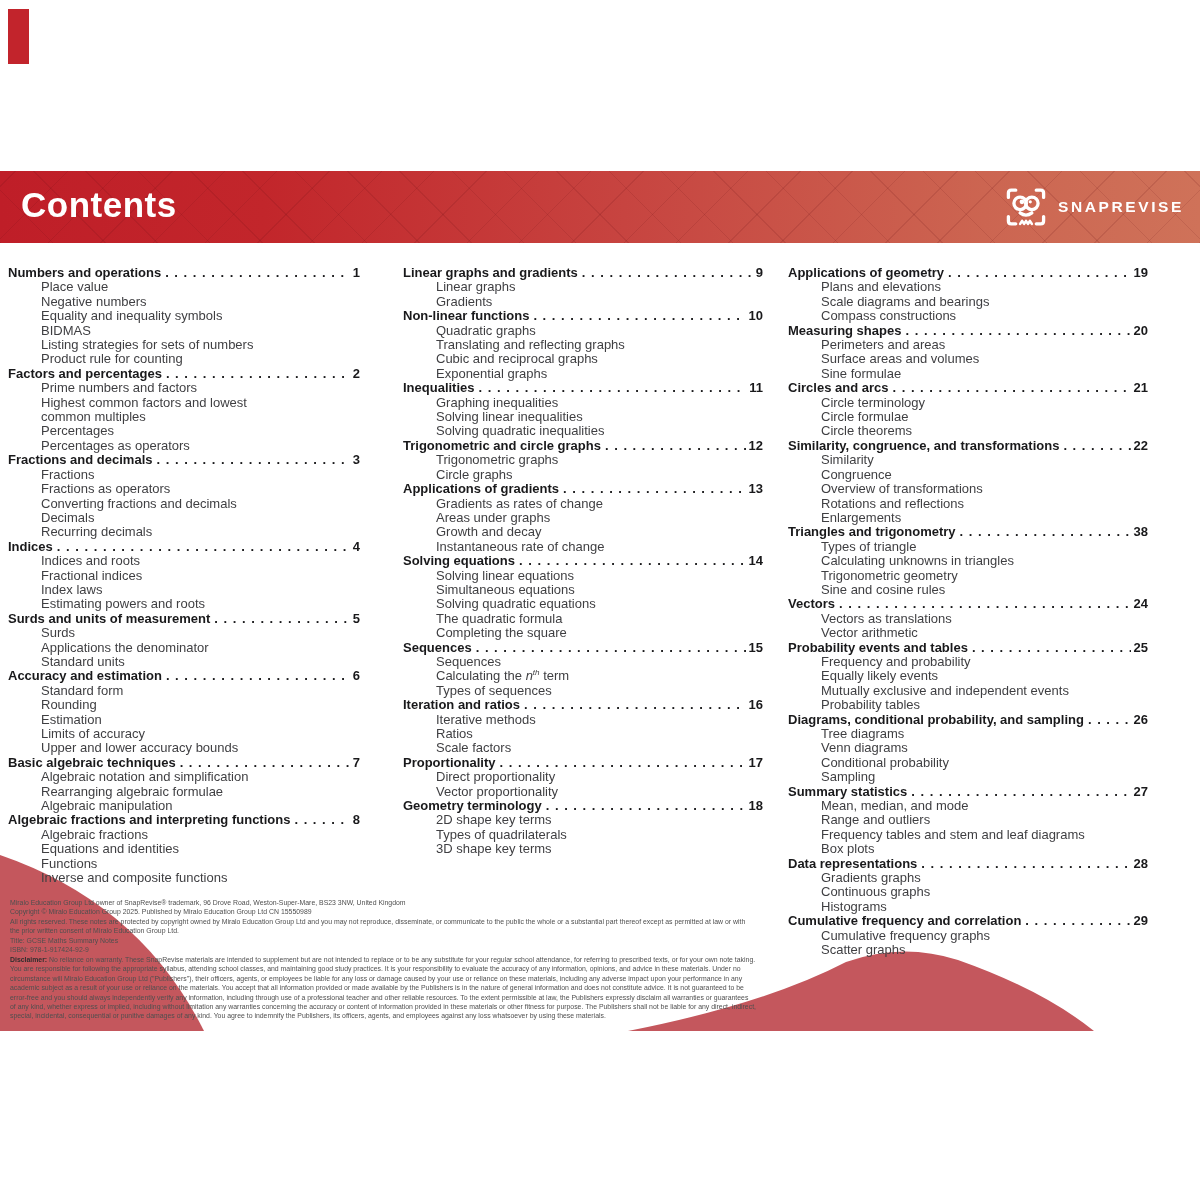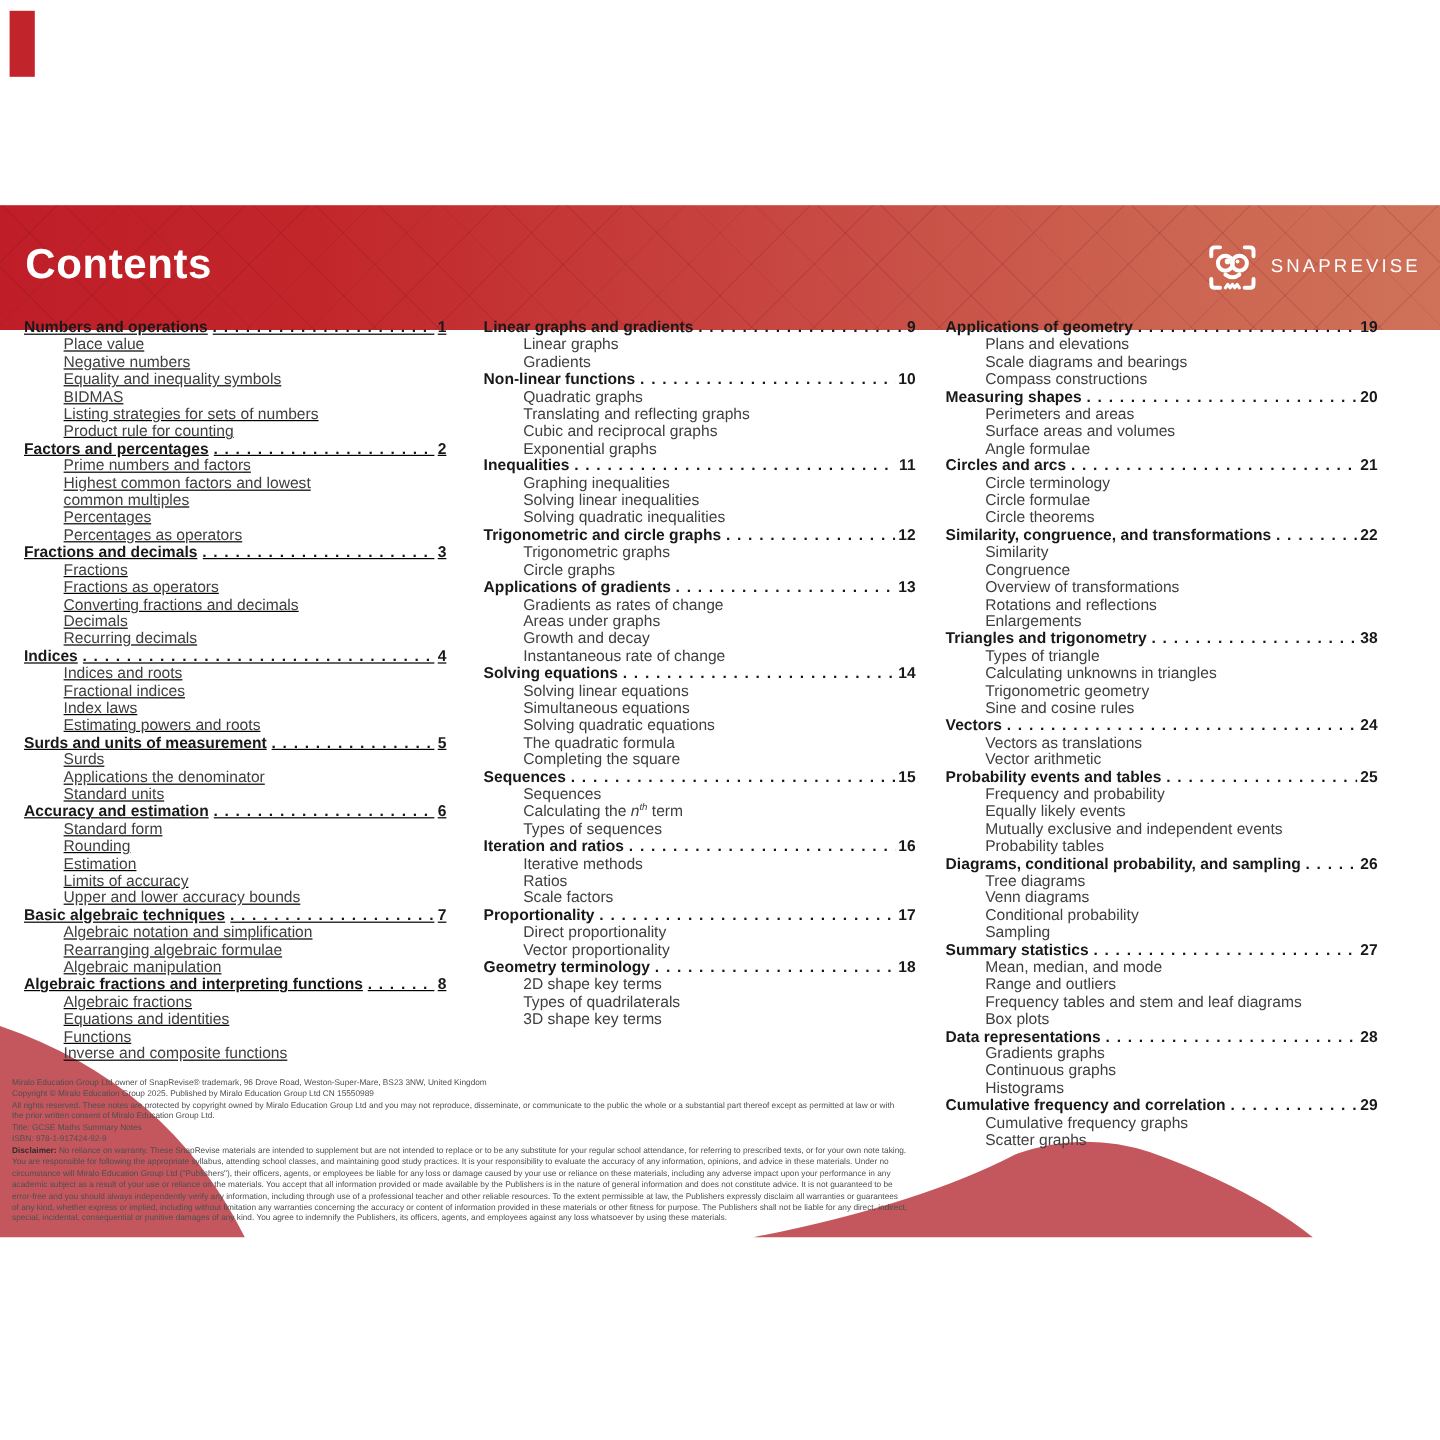--- a/index.html
+++ b/index.html
@@ -3,34 +3,34 @@
 <meta charset="utf-8">
 <style>
   html,body{margin:0;padding:0;background:#fff;}
   .canvas{position:relative;width:1200px;height:1200px;background:#ffffff;overflow:hidden;
           font-family:"Liberation Sans",sans-serif;}
   
   .corner-mark{position:absolute;left:8px;top:9px;width:21px;height:55px;background:#c2242c;z-index:1;}
   
   .bg-shapes{position:absolute;left:0;top:0;z-index:0;}
   
-  .band{position:absolute;left:0;top:171px;width:1200px;height:104px;z-index:1;
+  .band{position:absolute;left:0;top:171px;width:1200px;height:72px;z-index:1;
         background:linear-gradient(90deg,#bf1e28 0%,#c2262b 22%,#c74440 52%,#cc6551 82%,#cf7259 100%);}
   .band::before{content:'';position:absolute;inset:0;
         background:repeating-linear-gradient(45deg, rgba(96,10,16,.13) 0 1px, transparent 1px 37px),
                    repeating-linear-gradient(-45deg, rgba(96,10,16,.13) 0 1px, transparent 1px 37px);}
   .band h1{position:absolute;left:21px;top:50%;transform:translateY(-55%);margin:0;
         color:#ffffff;font-size:35px;font-weight:bold;letter-spacing:.5px;}
   .brand{position:absolute;right:16px;top:50%;transform:translateY(-50%);
         display:flex;align-items:center;gap:10px;}
-  .brand .brand-name{color:#ffffff;font-weight:normal;font-size:15.5px;letter-spacing:2.6px;}
+  .brand .brand-name{color:#ffffff;font-weight:bold;font-size:15.5px;letter-spacing:2.6px;}
   
   .toc{position:absolute;top:266px;left:0;width:1200px;z-index:2;font-size:13px;line-height:14.4px;}
   .col{position:absolute;top:0;}
-  #col-0{left:20px;width:352px;text-decoration:underline;}
+  #col-0{left:8px;width:352px;}
   #col-1{left:403px;width:360px;}
   #col-2{left:788px;width:360px;}
   .ch-row{display:flex;align-items:baseline;font-weight:bold;color:#19191b;}
   .ch-title{white-space:nowrap;flex-shrink:0;}
   .leader{flex:1;overflow:hidden;white-space:nowrap;letter-spacing:1px;margin:0 3px 0 4px;color:#19191b;}
   .pg{flex-shrink:0;}
   .sub{padding-left:33px;color:#3f3f42;}
   .sub i{font-style:italic;}
   .sub sup{font-size:.62em;font-style:italic;line-height:0;vertical-align:super;margin-top:20px;}
   
@@ -243,21 +243,21 @@
         <div class="sub">Plans and elevations</div>
         <div class="sub">Scale diagrams and bearings</div>
         <div class="sub">Compass constructions</div>
         <div class="ch-row">
           <span class="ch-title">Measuring shapes</span>
           <span class="leader">. . . . . . . . . . . . . . . . . . . . . . . . . . . . . . . . . . . . . . . . . . . . . . . . . . . . . . . . . . . . . . . . . . . . . . . . . . . . . . . . </span>
           <span class="pg">20</span>
         </div>
         <div class="sub">Perimeters and areas</div>
         <div class="sub">Surface areas and volumes</div>
-        <div class="sub">Angle formulae</div>
+        <div class="sub">Sine formulae</div>
         <div class="ch-row">
           <span class="ch-title">Circles and arcs</span>
           <span class="leader">. . . . . . . . . . . . . . . . . . . . . . . . . . . . . . . . . . . . . . . . . . . . . . . . . . . . . . . . . . . . . . . . . . . . . . . . . . . . . . . . </span>
           <span class="pg">21</span>
         </div>
         <div class="sub">Circle terminology</div>
         <div class="sub">Circle formulae</div>
         <div class="sub">Circle theorems</div>
         <div class="ch-row">
           <span class="ch-title">Similarity, congruence, and transformations</span>

